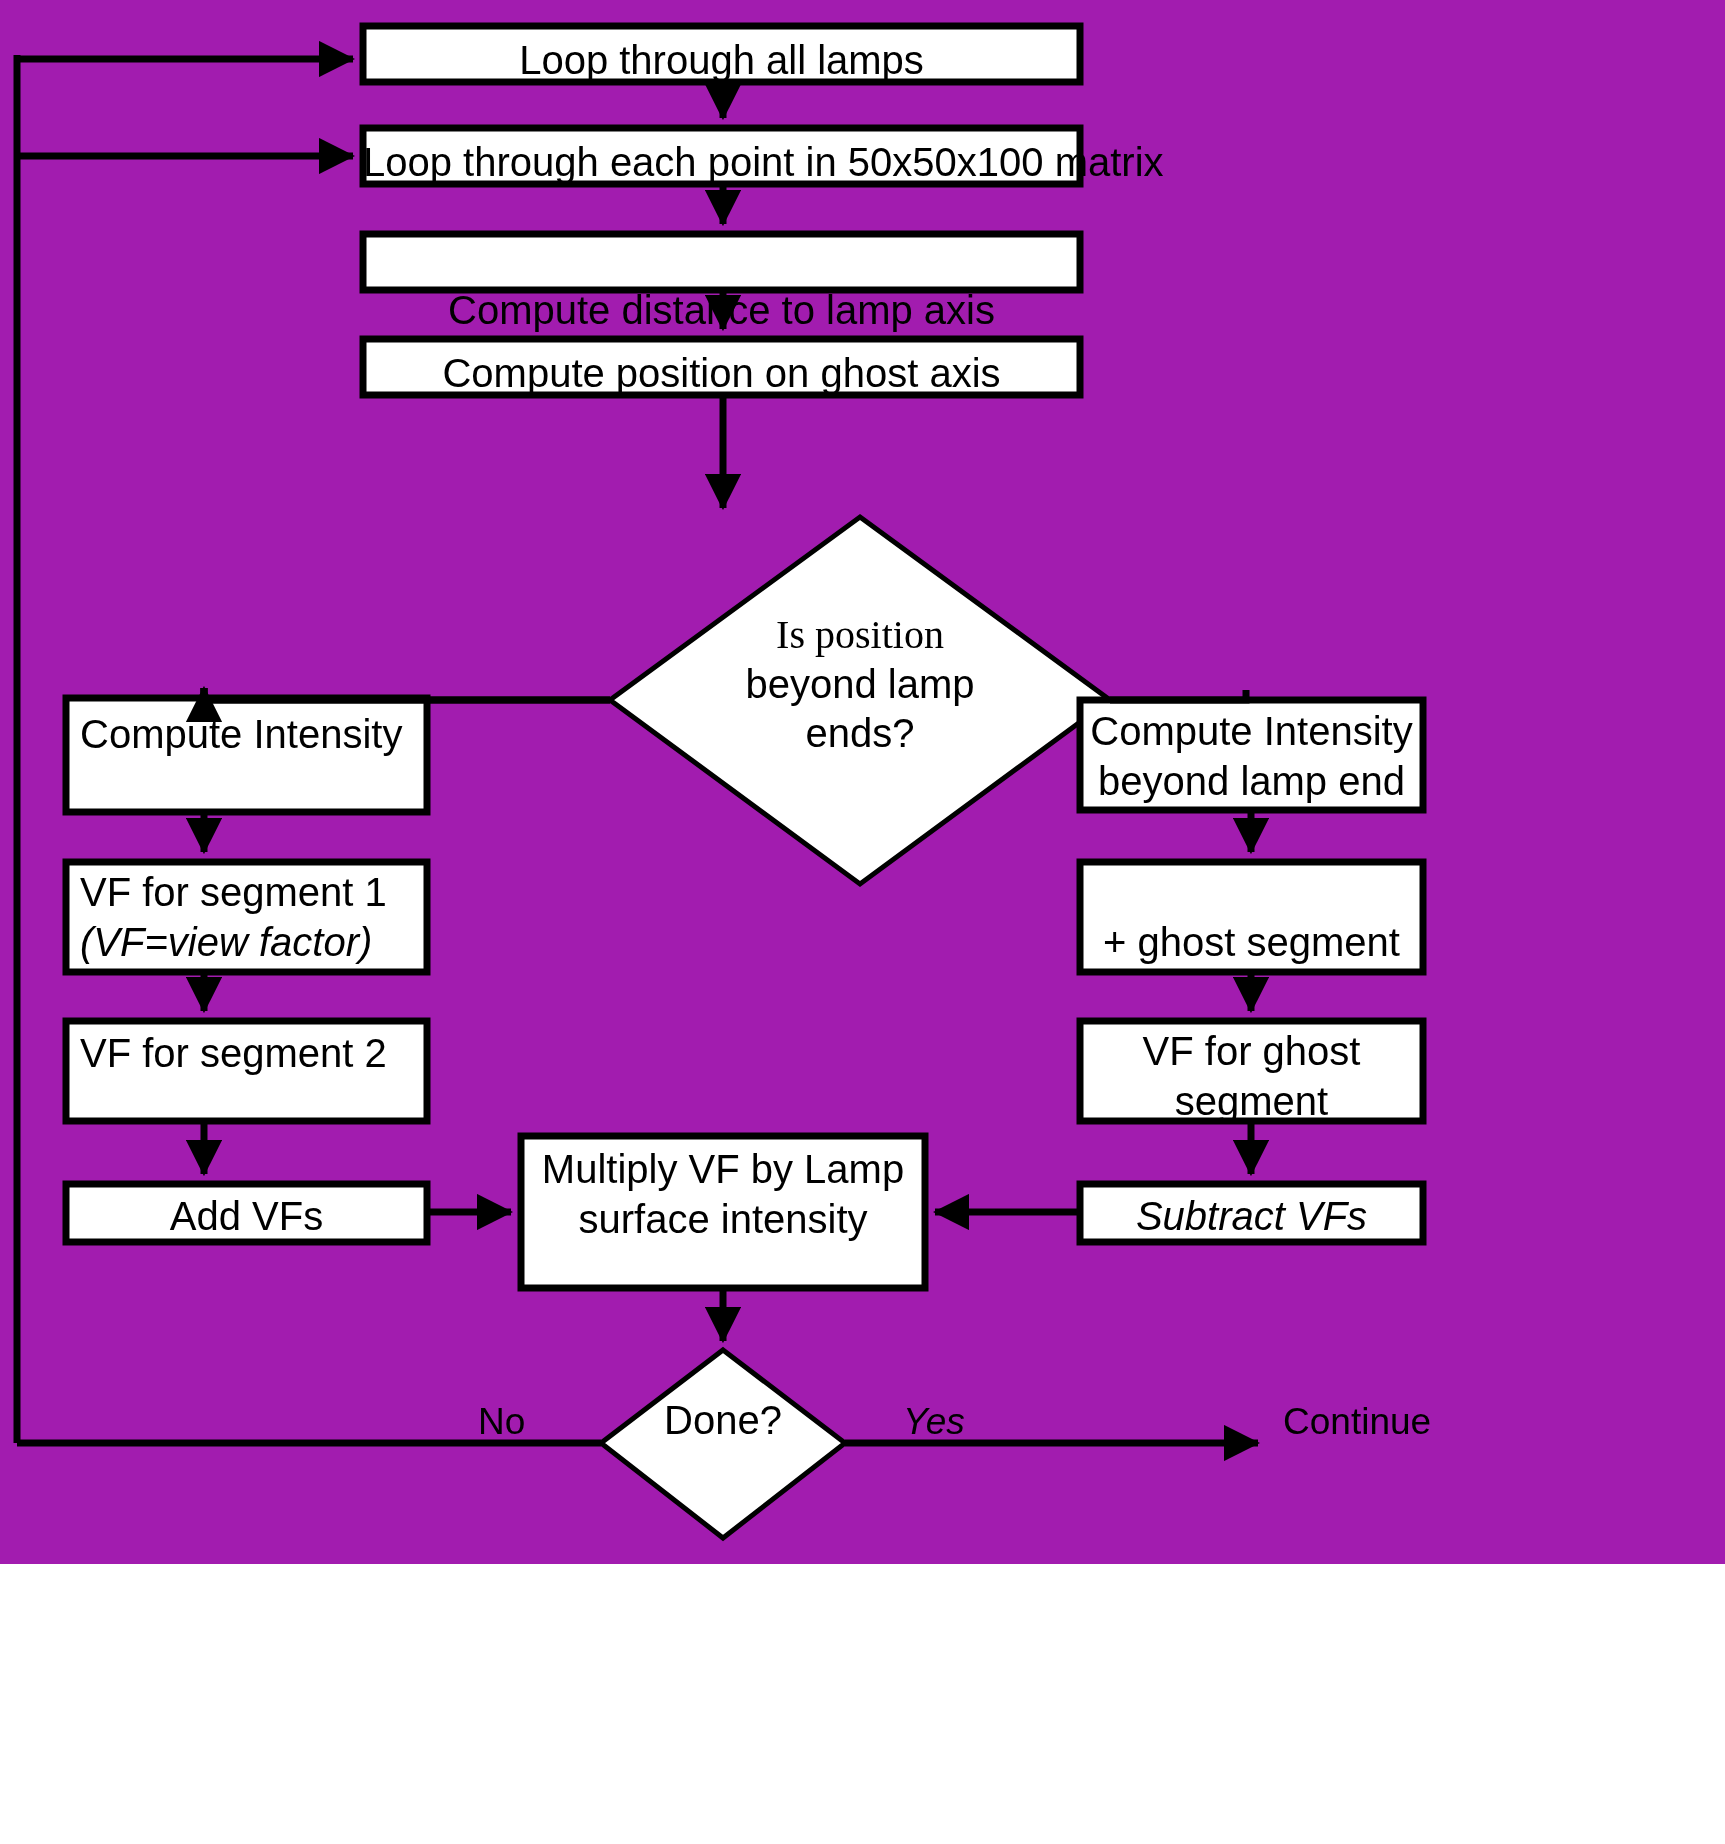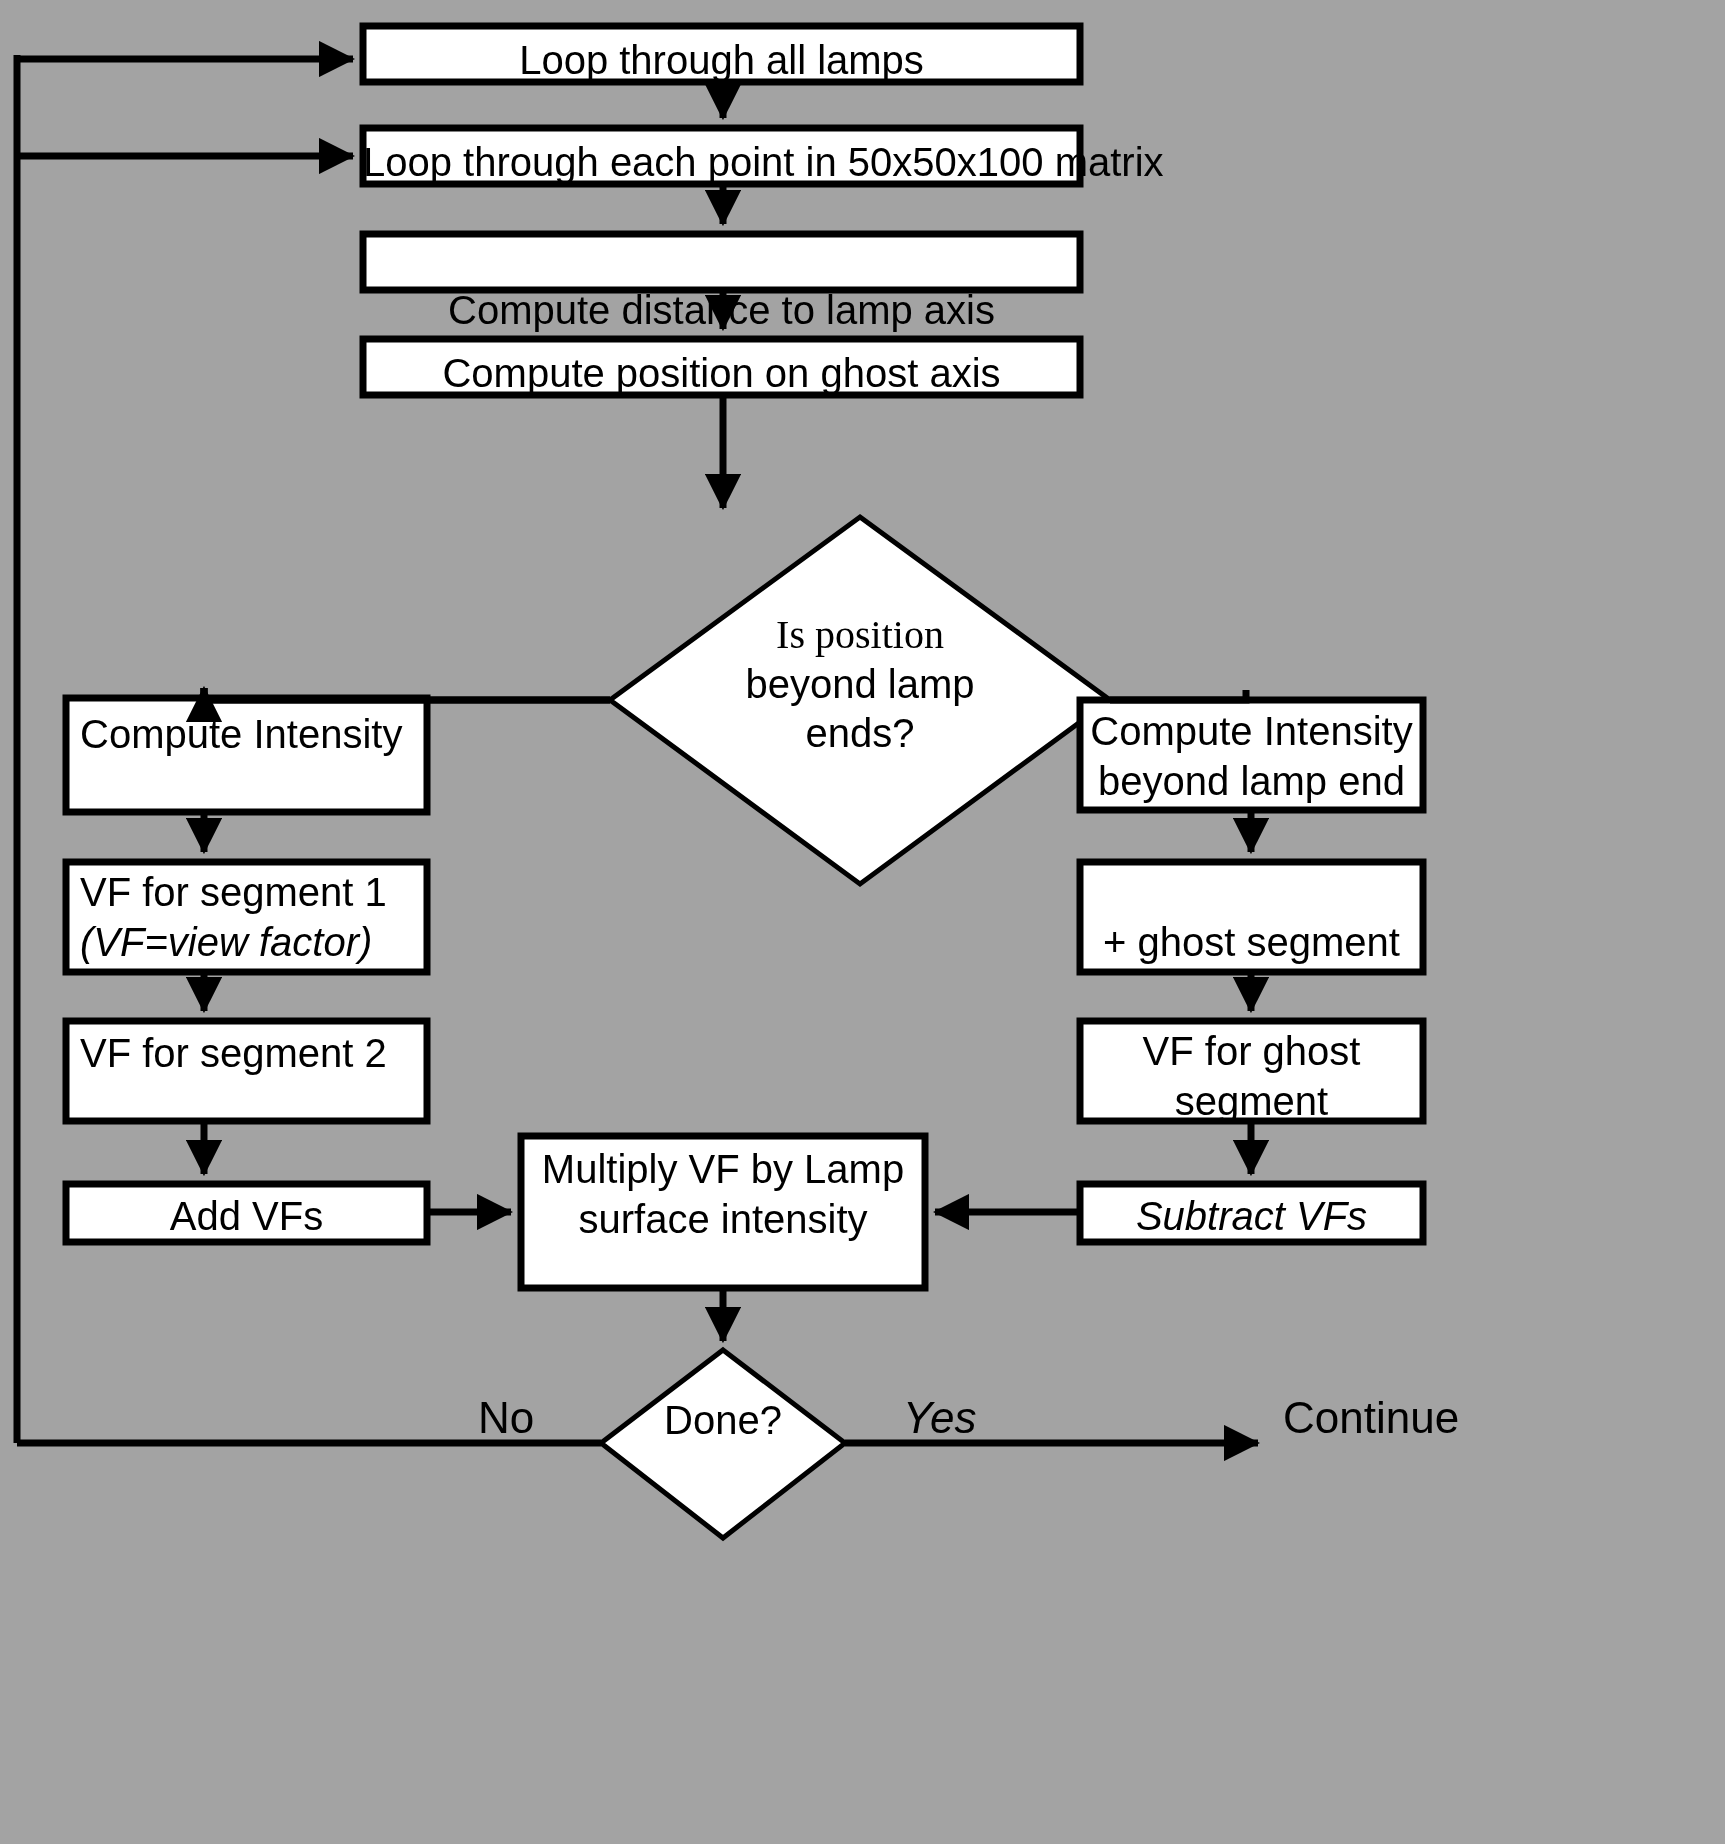--- a/index.html
+++ b/index.html
@@ -6,22 +6,22 @@
     margin: 0;
     padding: 0;
     background: #ffffff;
   }
   body {
     font-family: "Liberation Sans", sans-serif;
   }
   #canvas {
     position: relative;
     width: 1725px;
-    height: 1844px;
-    background: #a3a3a3;
+    height: 1564px;
+    background: #a21caf;
     overflow: hidden;
   }
   svg#flow {
     position: absolute;
     left: 0;
     top: 0;
     width: 1725px;
     height: 1844px;
   }
   .node-rect {
@@ -55,23 +55,24 @@
     pointer-events: none;
   }
   .lbl.center {
     text-align: center;
   }
   .lbl.left {
     text-align: left;
   }
   .edge-label {
     position: absolute;
-    font-size: 44px;
+    font-size: 37px;
     color: #000;
     white-space: nowrap;
+    margin-top: 8px;
   }
 </style>
 </head>
 <body>
 
 <div id="canvas">
 
   <svg id="flow" viewBox="0 0 1725 1844">
     <defs>
       <marker id="ah" viewBox="0 0 10 10" refX="9.4" refY="5" markerWidth="5.2" markerHeight="5.2" orient="auto-start-reverse">

